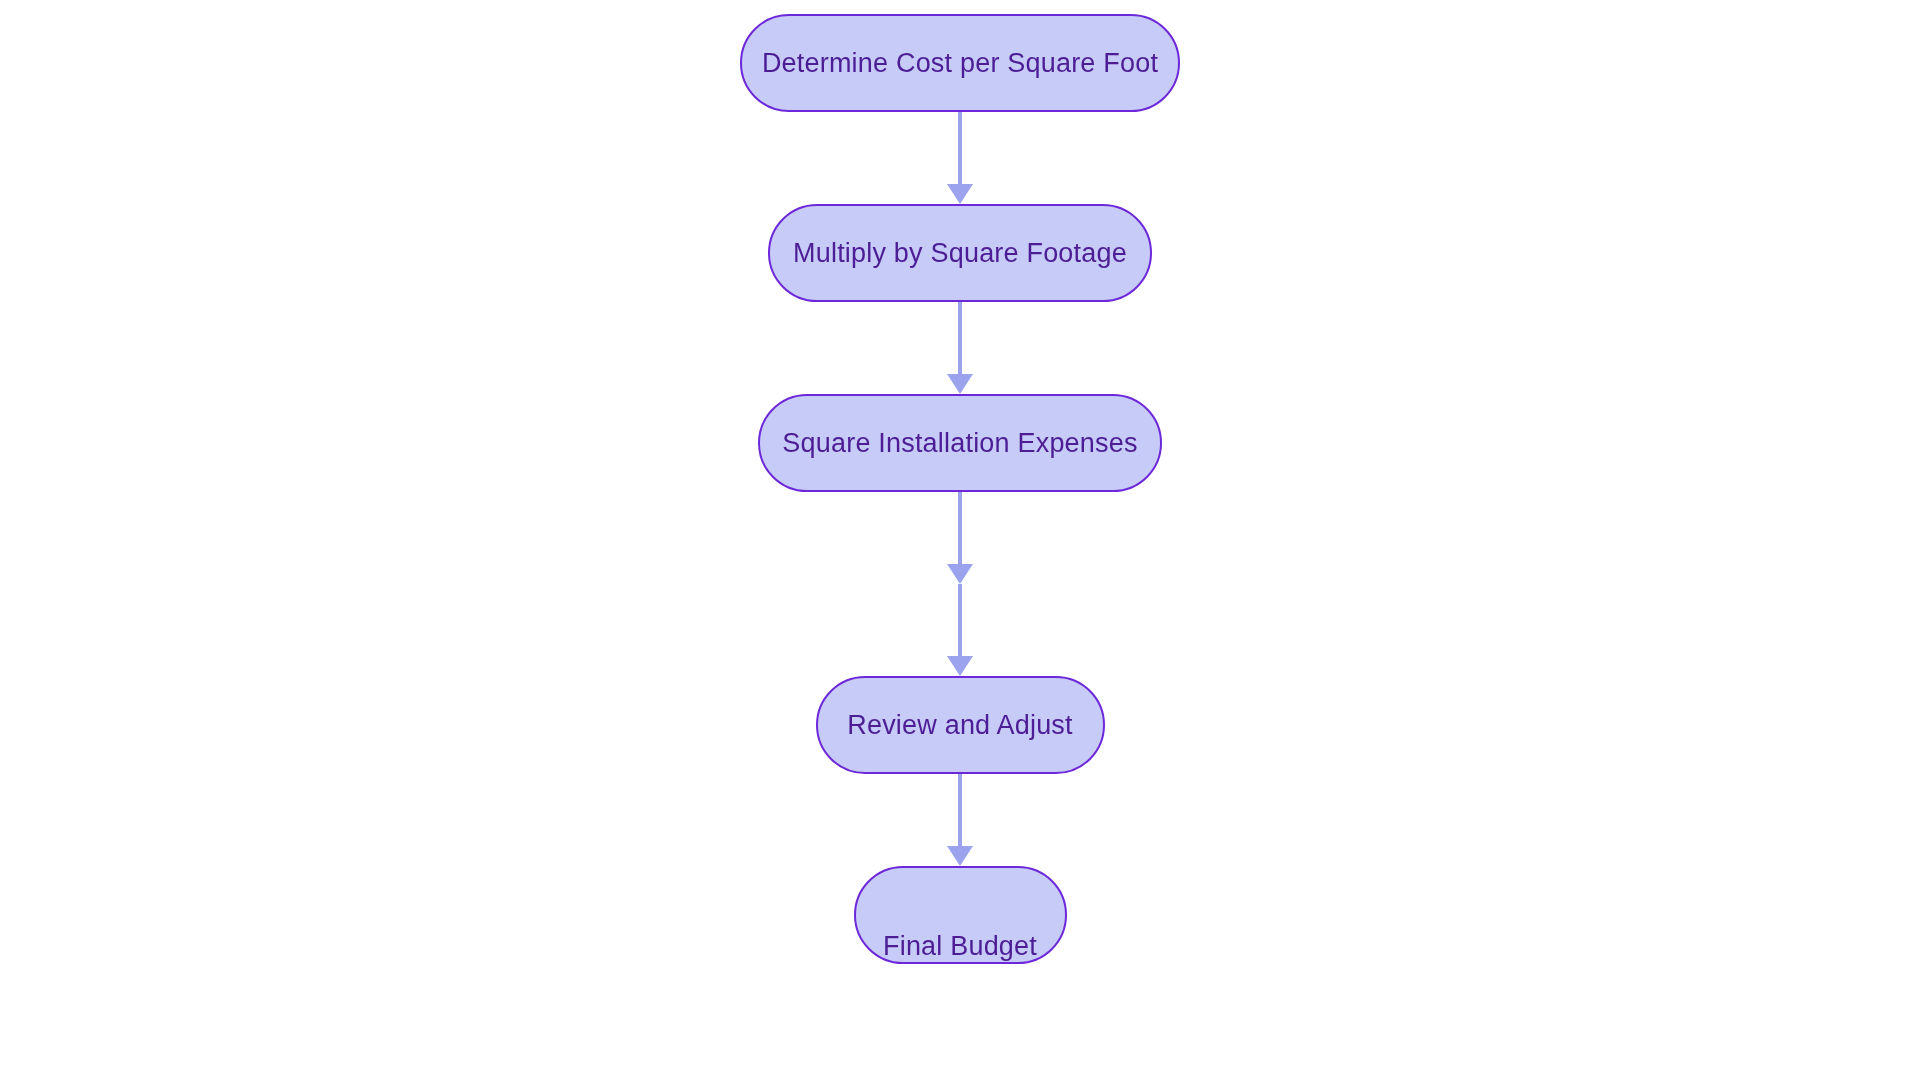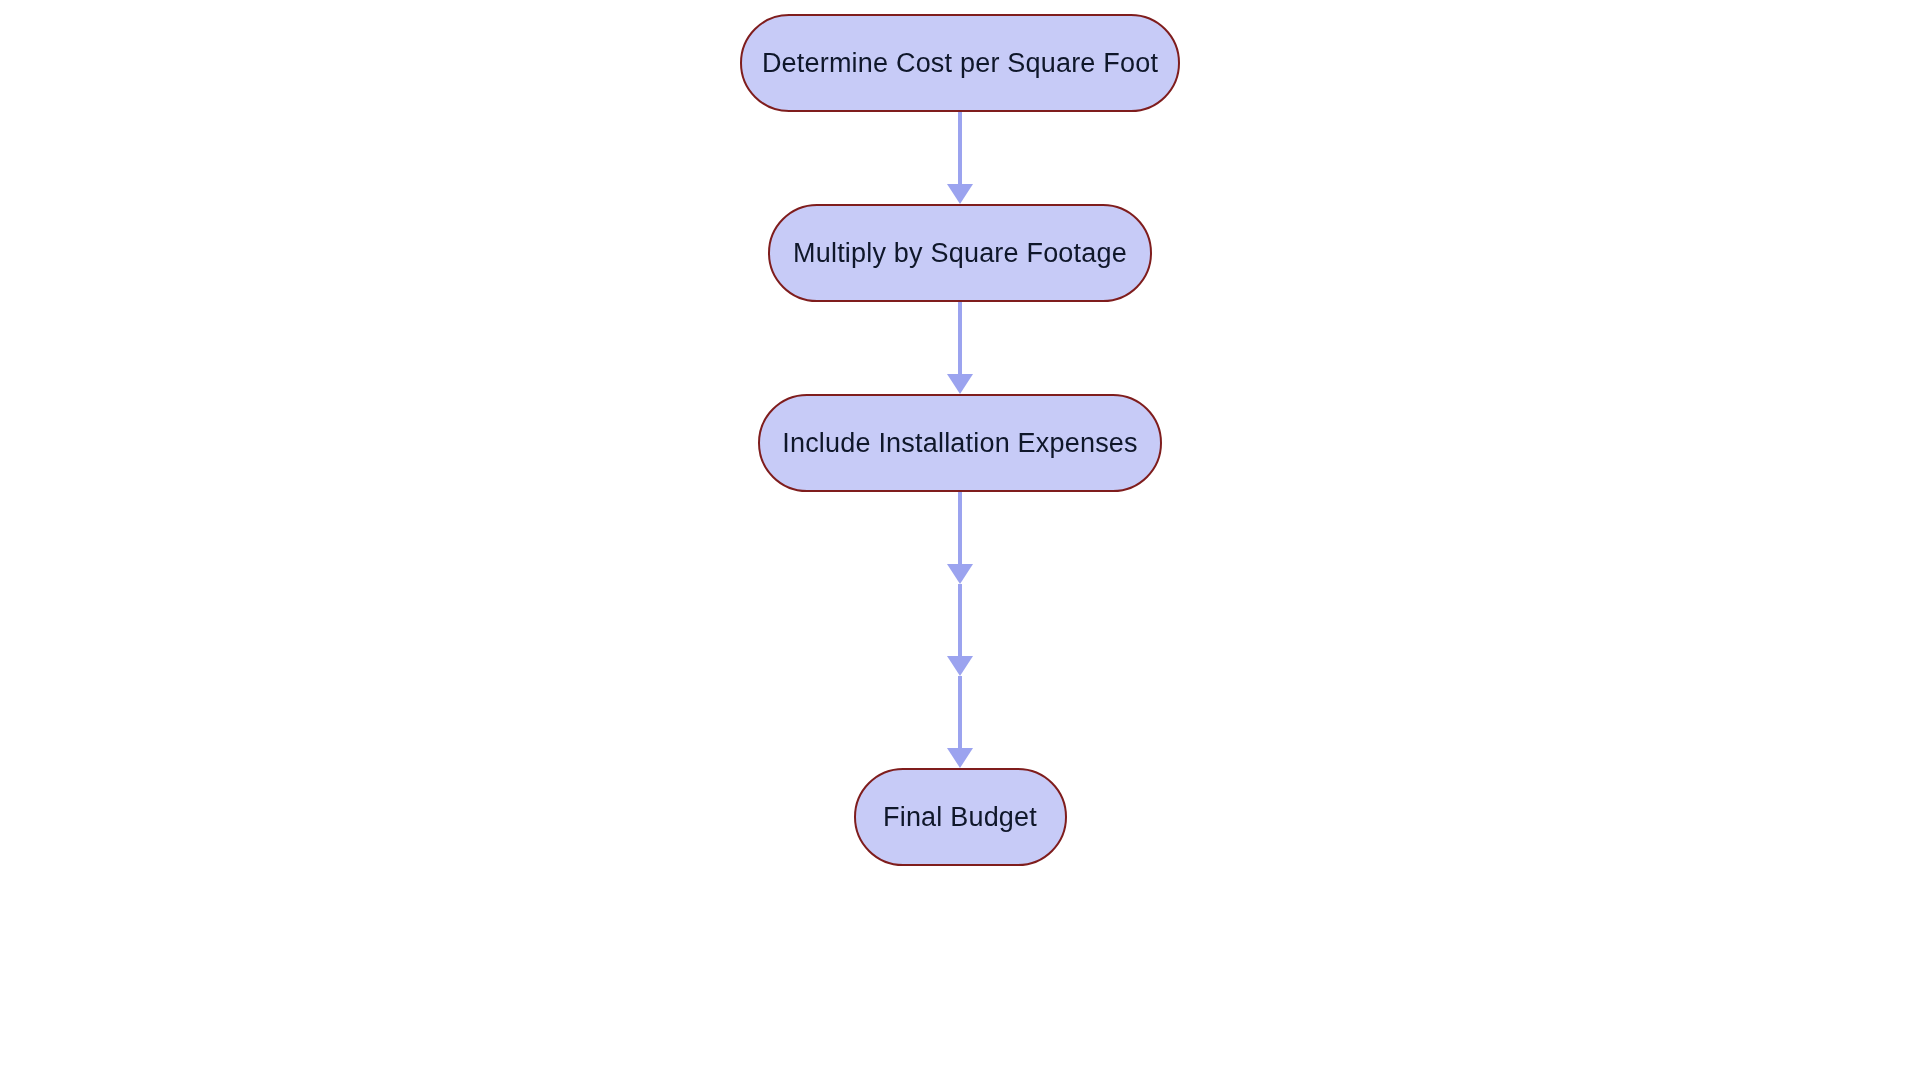--- a/index.html
+++ b/index.html
@@ -23,36 +23,36 @@
     top: 14px;
     width: 1920px;
     display: flex;
     flex-direction: column;
     align-items: center;
   }
   .node {
     height: 98px;
     box-sizing: border-box;
     background: #c7cbf7;
-    border: 2px solid #7f1d1d;
+    border: 2px solid #6d28d9;
     border-radius: 49px;
     display: flex;
     align-items: center;
     justify-content: center;
     white-space: nowrap;
-    color: #0f172a;
+    color: #4c1d95;
     font-size: 27px;
     letter-spacing: 0.2px;
   }
   .node-0 { width: 440px; }
   .node-1 { width: 384px; justify-content: center; }
   .node-2 { width: 404px; }
   .node-3 { width: 350px; }
   .node-4 { width: 289px; }
-  .node-5 { width: 213px; }
+  .node-5 { width: 213px; align-items: flex-end; }
   .arrow {
     height: 92px;
     width: 30px;
     display: flex;
     flex-direction: column;
     align-items: center;
   }
   .arrow .shaft {
     width: 4px;
     height: 72px;
@@ -84,34 +84,37 @@
     <div class="node node-1">
       <span>Multiply by Square Footage</span>
     </div>
 
     <div class="arrow">
       <div class="shaft"></div>
       <div class="head"></div>
     </div>
 
     <div class="node node-2">
-      <span>Include Installation Expenses</span>
+      <span>Square Installation Expenses</span>
     </div>
 
     <div class="arrow">
       <div class="shaft"></div>
       <div class="head"></div>
     </div>
 
 
     <div class="arrow">
       <div class="shaft"></div>
       <div class="head"></div>
     </div>
 
+    <div class="node node-4">
+      <span>Review and Adjust</span>
+    </div>
 
     <div class="arrow">
       <div class="shaft"></div>
       <div class="head"></div>
     </div>
 
     <div class="node node-5">
       <span>Final Budget</span>
     </div>
 

